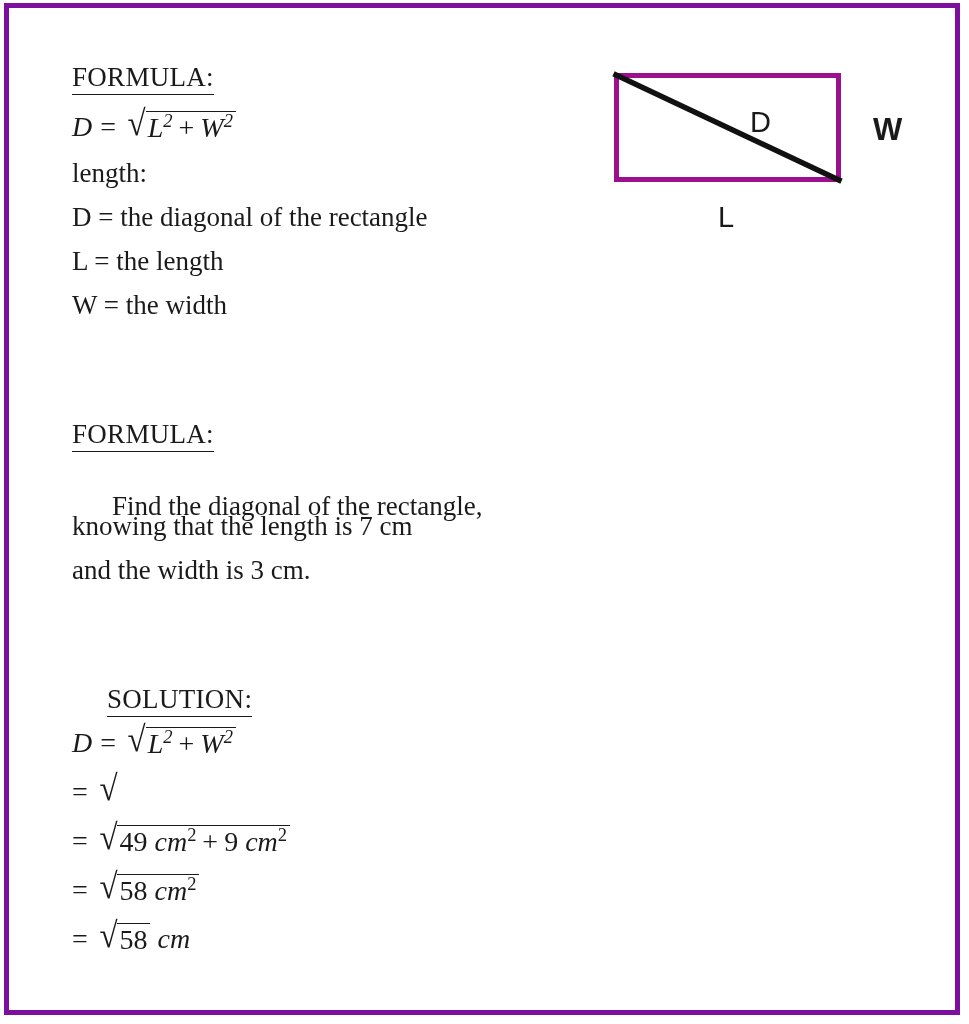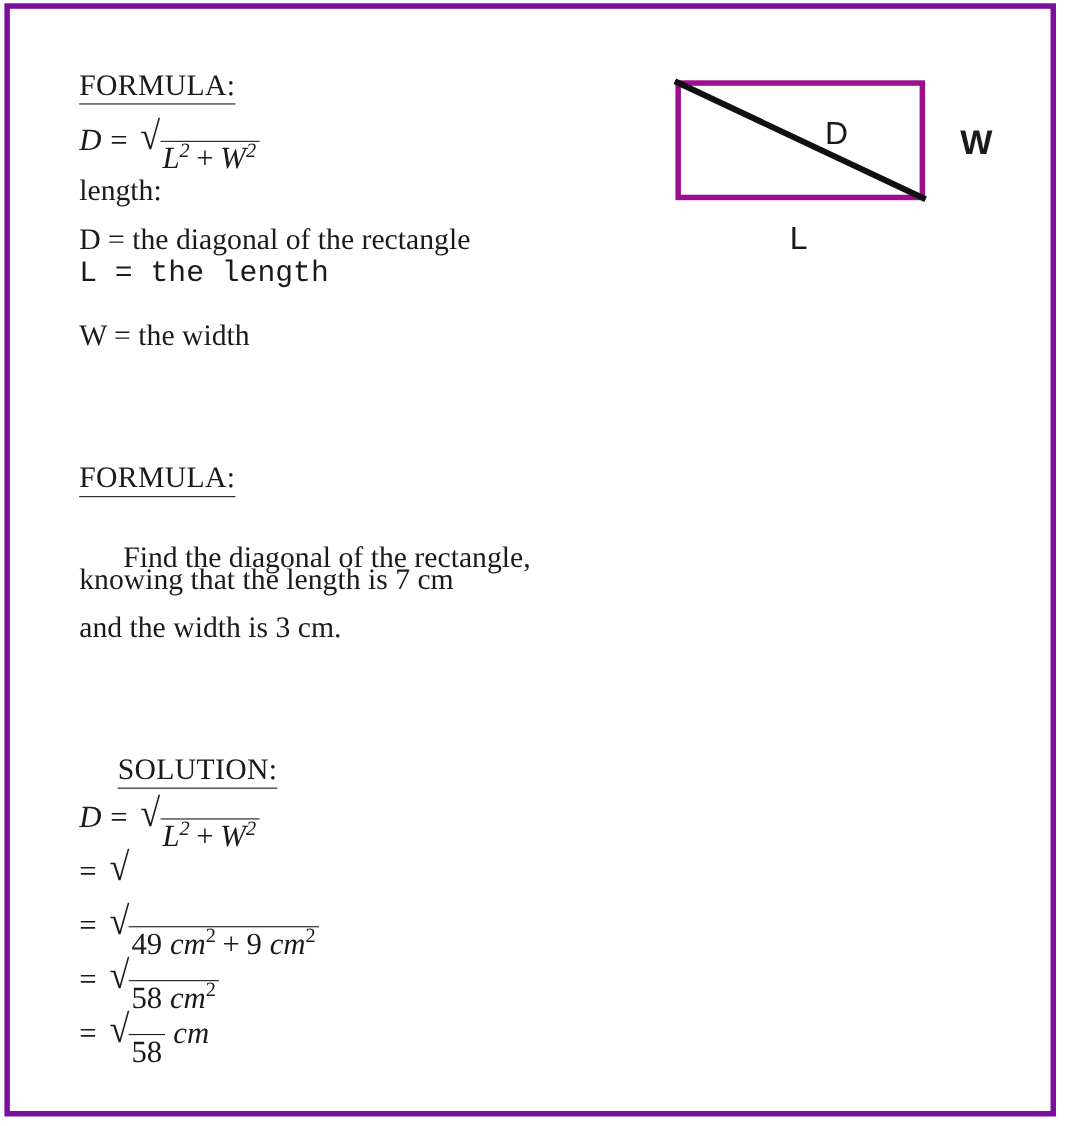--- a/index.html
+++ b/index.html
@@ -78,21 +78,21 @@
   }
   .radical > .sign {
     font-size: 1.28em;
     line-height: 0.82;
     transform: translateY(-1px) scaleX(0.92);
     transform-origin: bottom right;
   }
   .radical > .rad {
     border-top: 1.5px solid #1a1a1a;
     padding: 2px 3px 0 2px;
-    margin-top: 18px;
+    margin-top: 1px;
   }
   .sp { display: inline-block; width: 7px; }
 
   
   #diagram {
     position: absolute;
     left: 605px;
     top: 60px;
     width: 320px;
     height: 190px;
@@ -143,21 +143,21 @@
       <span class="sign">√</span>
       <span class="rad">
         <span class="it">L</span><span class="sup it">2</span><span class="op-tight">+</span><span class="it">W</span><span class="sup it">2</span>
       </span>
     </span>
   </div>
 
   <div class="txt" style="left:72px; top:160px;">length:</div>
 
   <div class="txt" style="left:72px; top:204px;">D = the diagonal of the rectangle</div>
-  <div class="txt" style="left:72px; top:236px;font-family:Liberation Mono, monospace;">L = the length</div>
+  <div class="txt" style="left:72px; top:248px;">L = the length</div>
   <div class="txt" style="left:72px; top:292px;">W = the width</div>
 
   <div id="diagram">
     <div id="rect-shape"></div>
     <svg id="diagonal-svg" viewBox="0 0 320 190">
       <line x1="11" y1="15" x2="234" y2="120" stroke="#111111" stroke-width="5.5" stroke-linecap="square"></line>
     </svg>
     <div class="dim-label" id="label-D">D</div>
     <div class="dim-label" id="label-W">W</div>
     <div class="dim-label" id="label-L">L</div>

